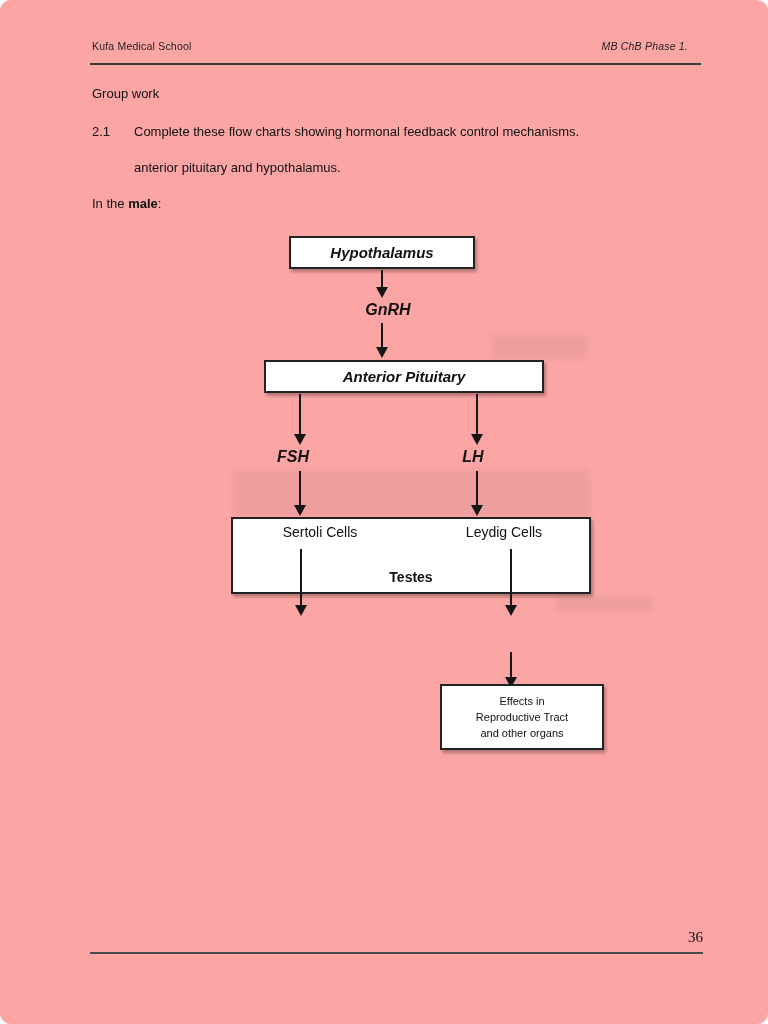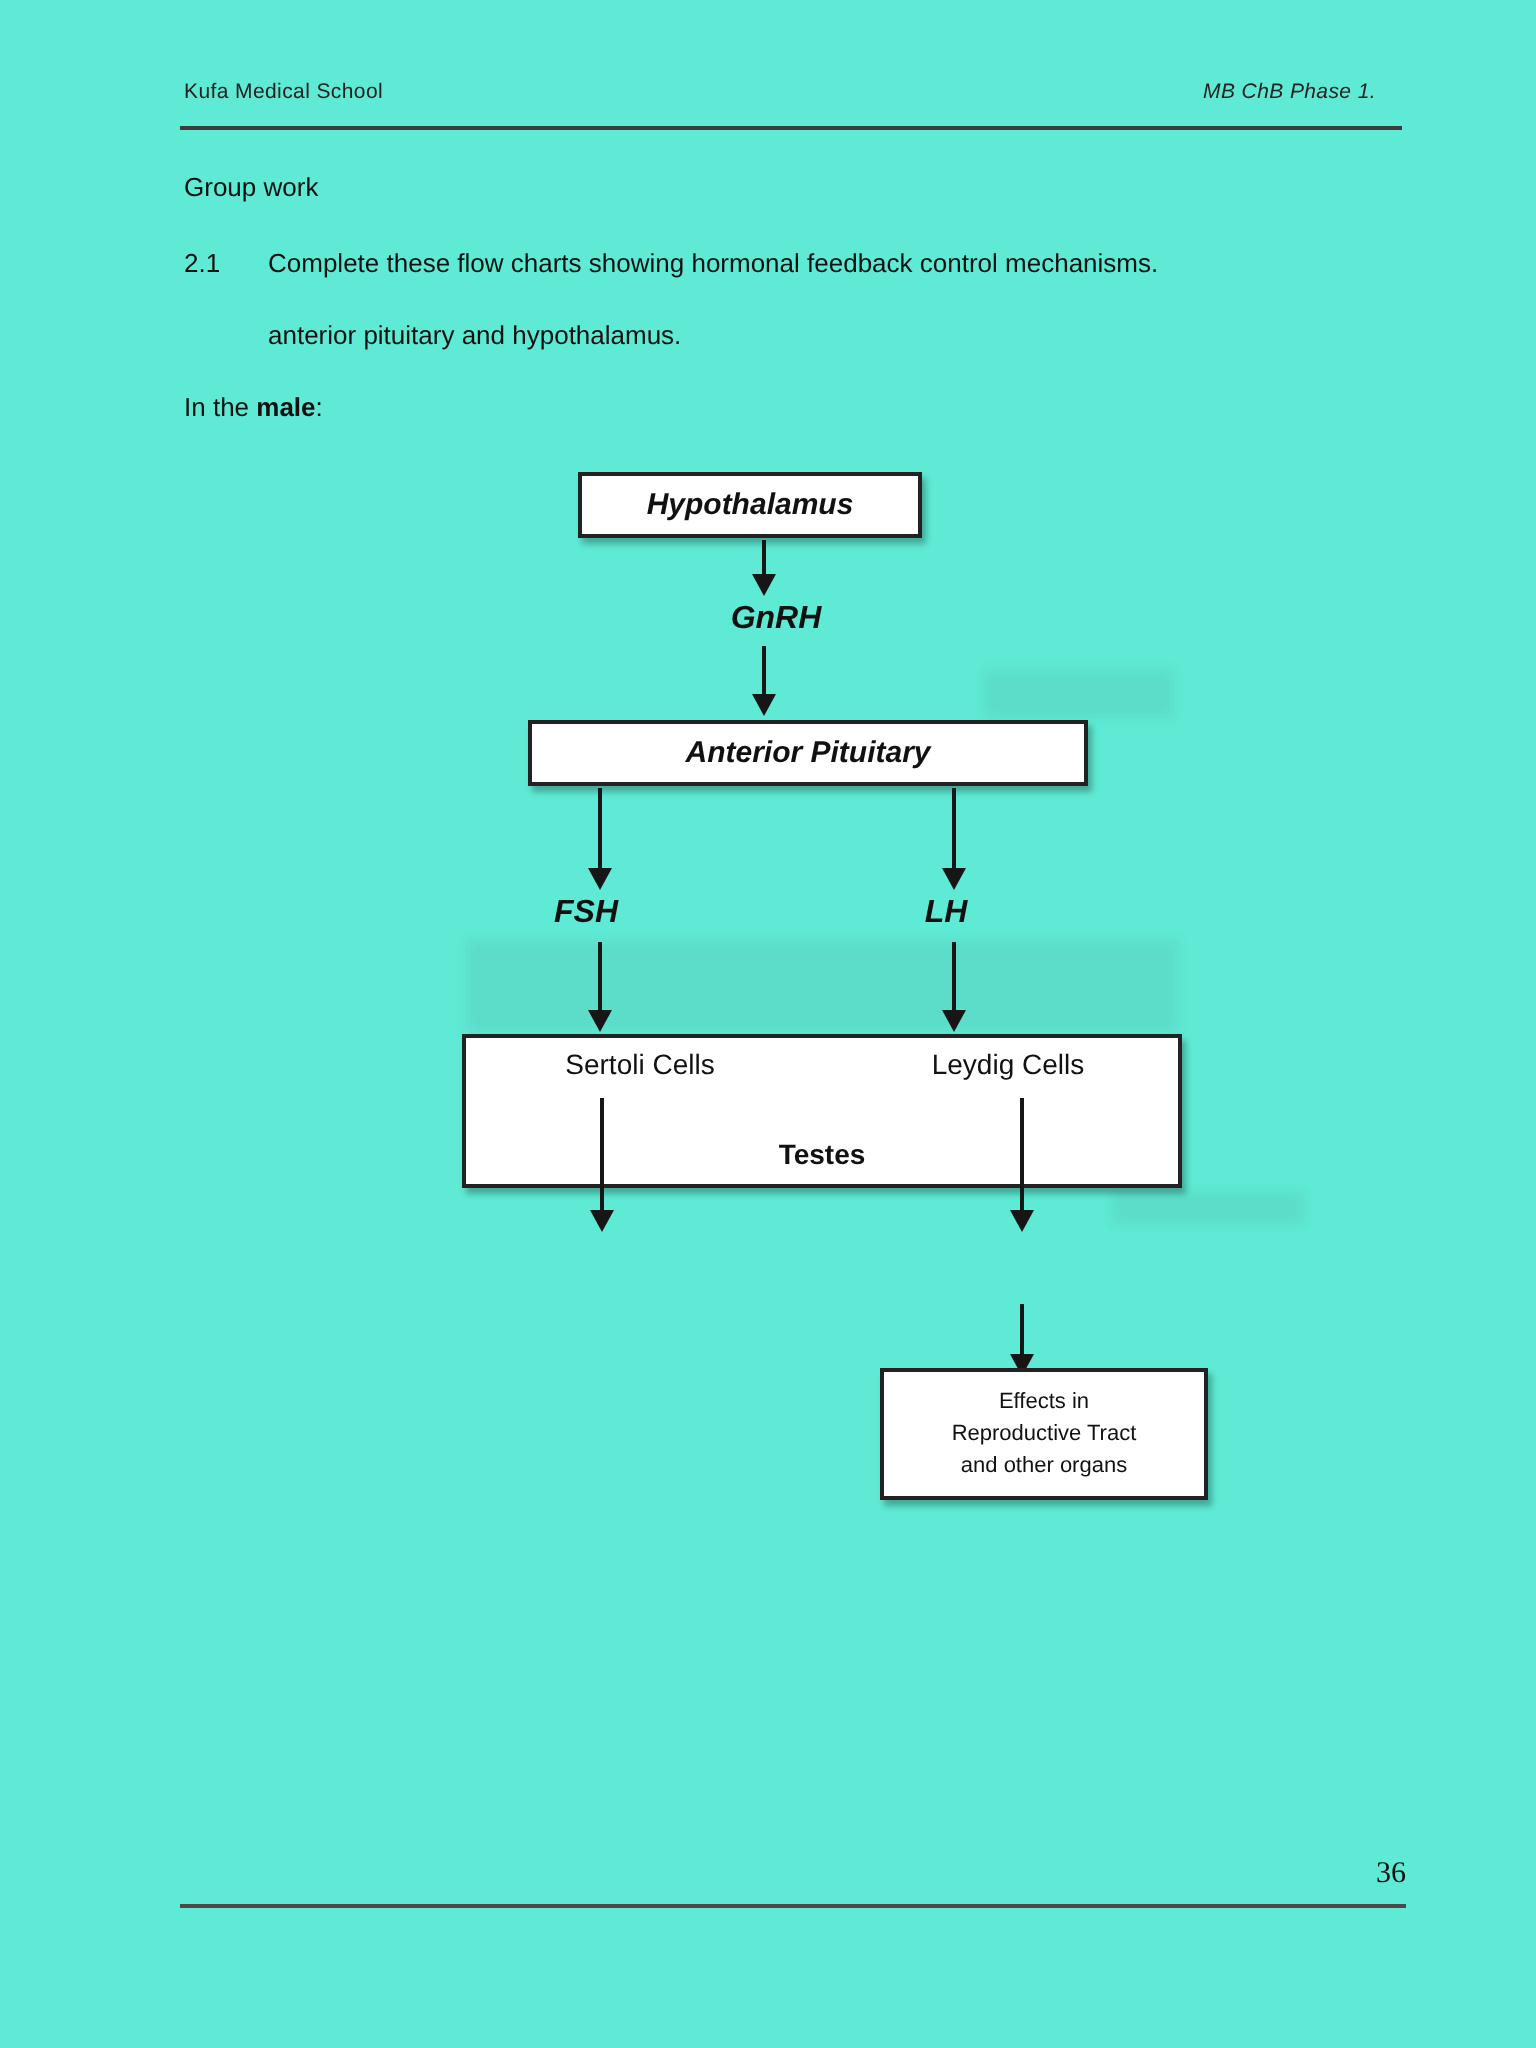--- a/index.html
+++ b/index.html
@@ -1,22 +1,23 @@
 <!DOCTYPE html>
 <html><head>
 <meta charset="utf-8">
 <style>
   html,body{margin:0;padding:0;background:#fff;}
   .page{
     position:relative;
     width:768px;height:1024px;
-    background:#5eead4;
+    background:#fca5a5;
     font-family:"Liberation Sans", sans-serif;
     color:#1a1a1a;
     overflow:hidden;
+    border-radius:11px;
   }
   .abs{position:absolute;}
 
   
   .hdr-text{font-size:10.5px;color:#222;letter-spacing:.2px;}
   .hdr-rule{height:2px;background:#3c3c3c;}
   .ftr-rule{height:2px;background:#4a4a4a;}
   .page-num{font-family:"Liberation Serif", serif;font-size:15px;color:#111;text-align:right;}
 
   
@@ -77,21 +78,21 @@
   <div class="abs body-txt" style="left:134px;top:124px;">Complete these flow charts showing hormonal feedback control mechanisms.</div>
 
   <div class="abs body-txt" style="left:134px;top:160px;width:560px;">anterior pituitary and hypothalamus.</div>
 
   <div class="abs body-txt" style="left:92px;top:196px;"><span>In the </span><b>male</b><span>:</span></div>
 
   <div class="smudge" style="left:492px;top:335px;width:95px;height:24px;"></div>
   <div class="smudge" style="left:233px;top:470px;width:356px;height:46px;"></div>
   <div class="smudge" style="left:556px;top:596px;width:96px;height:16px;"></div>
 
-  <div class="abs fc-box" style="left:289px;top:236px;width:172px;height:33px;line-height:29px;">
+  <div class="abs fc-box" style="left:289px;top:236px;width:186px;height:33px;line-height:29px;">
     <span class="fc-title">Hypothalamus</span>
   </div>
 
   <div class="arrow" style="left:381px;top:270px;height:17px;"></div>
 
   <div class="abs fc-hormone" style="left:328px;top:301px;width:120px;">GnRH</div>
 
   <div class="arrow" style="left:381px;top:323px;height:24px;"></div>
 
   <div class="abs fc-box" style="left:264px;top:360px;width:280px;height:33px;line-height:29px;">

